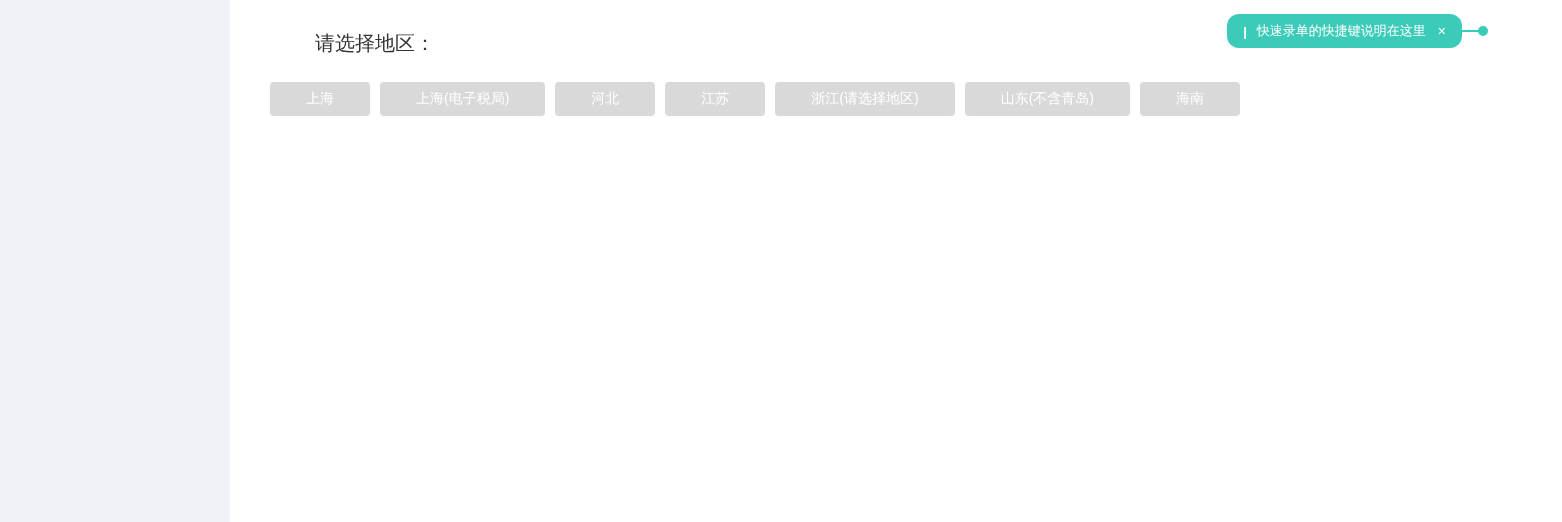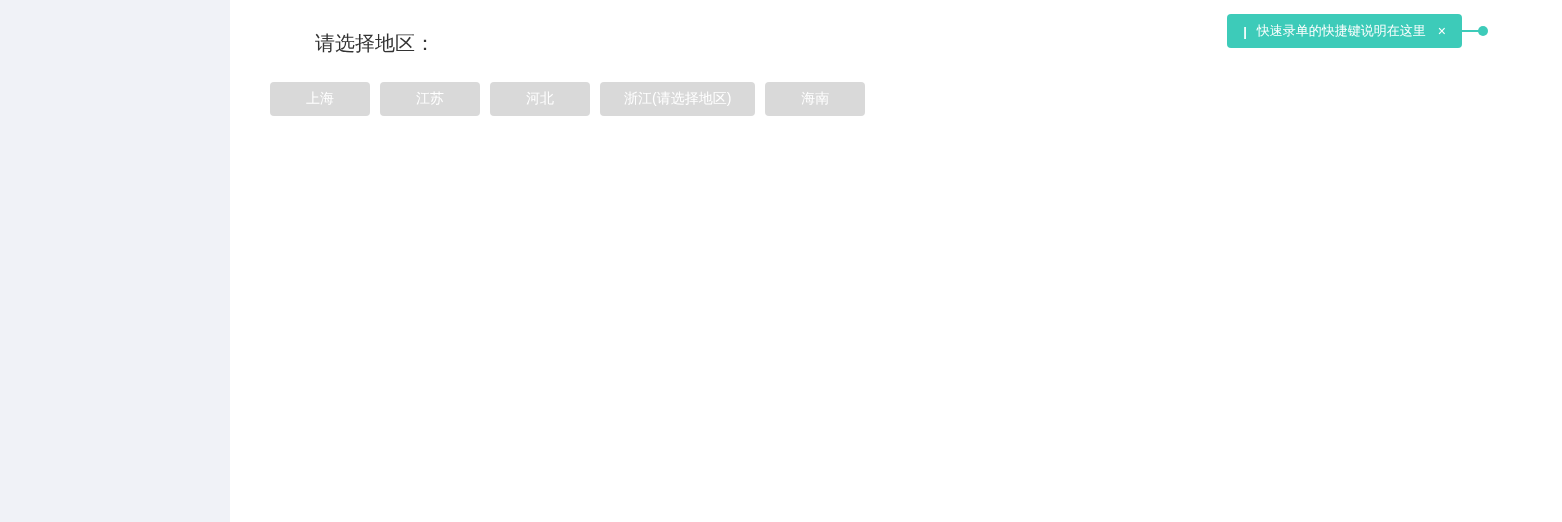--- a/index.html
+++ b/index.html
@@ -49,36 +49,36 @@
       flex-wrap: wrap;
       gap: 10px;
     }
 
     .region-btn {
       background: #d9d9d9;
       border: none;
       border-radius: 4px;
       color: #fff;
       font-size: 14px;
-      padding: 8px 24px;
+      padding: 8px 36px;
       cursor: pointer;
       min-width: 100px;
       text-align: center;
       white-space: nowrap;
     }
 
     .tooltip-banner {
       position: absolute;
       top: 14px;
       right: 100px;
       background: #3dcbb9;
       color: #fff;
       font-size: 13px;
       padding: 8px 16px;
-      border-radius: 4px;
+      border-radius: 12px;
       display: flex;
       align-items: center;
       gap: 8px;
       white-space: nowrap;
     }
 
     .tooltip-banner::before {
       content: '|';
       font-weight: bold;
       margin-right: 2px;
@@ -114,23 +114,25 @@
 <body>
 
 <div class="sidebar"></div>
 
 <div class="main-content">
   <div class="page-title">请选择地区：</div>
 
   <div class="region-grid">
 
   <button class="region-btn">上海</button>
+      <button class="region-btn">上海(电子税局)</button>
+      <button class="region-btn">河北</button>
       <button class="region-btn">江苏</button>
-      <button class="region-btn">河北</button>
       <button class="region-btn">浙江(请选择地区)</button>
+      <button class="region-btn">山东(不含青岛)</button>
       <button class="region-btn">海南</button>
     </div>
 </div>
 
 <div class="tooltip-banner">
   <span>快速录单的快捷键说明在这里</span>
   <span class="tooltip-close">×</span>
 </div>
 <div class="tooltip-line"></div>
 <div class="tooltip-dot"></div>

